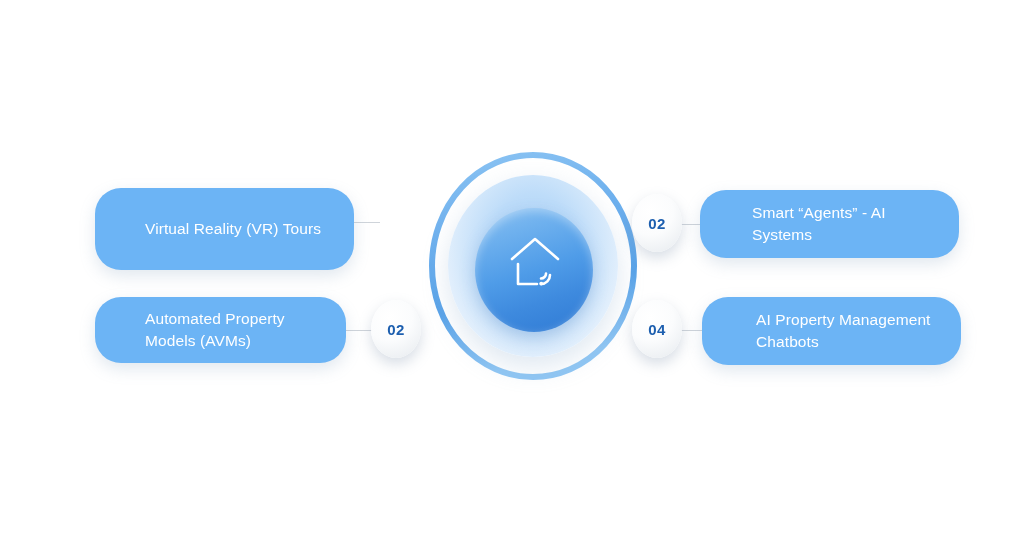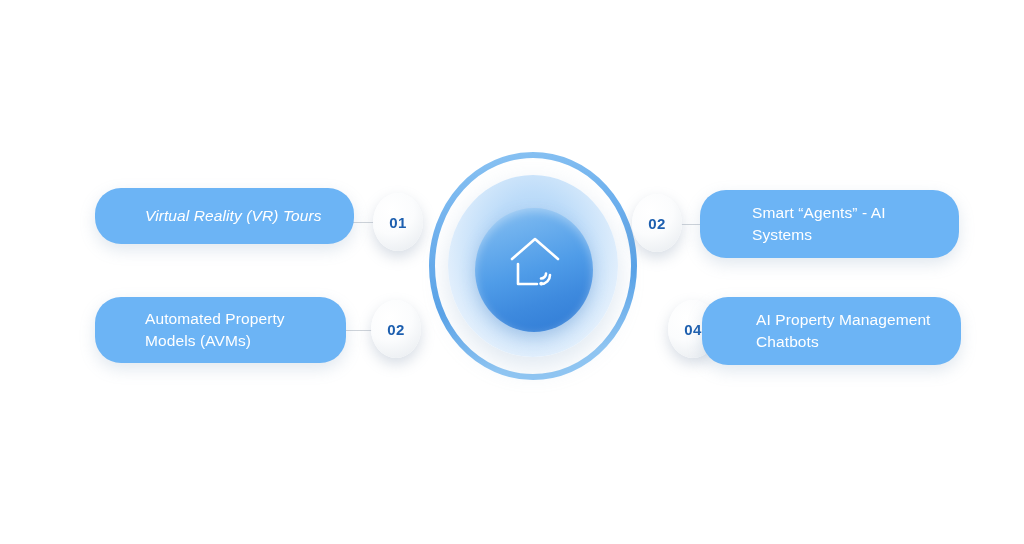--- a/index.html
+++ b/index.html
@@ -32,21 +32,21 @@
     font-size: 15.5px;
     line-height: 1.42;
     letter-spacing: 0.1px;
     display: flex;
     align-items: center;
     box-shadow: 0 6px 16px rgba(120,150,180,0.22);
     padding: 10px 24px;
   }
   .label-box .txt { display: block; width: 100%; }
 
-  .box-01 { left: 95px;  top: 188px; width: 259px; height: 56px; font-style: italic; }
+  .box-01 { left: 95px;  top: 188px; width: 259px; height: 82px; }
   .box-02 { left: 95px;  top: 297px; width: 251px; height: 66px; }
   .box-03 { left: 700px; top: 190px; width: 259px; height: 68px; }
   .box-04 { left: 702px; top: 297px; width: 259px; height: 68px; }
 
   .box-01 .txt { padding-left: 26px; }
   .box-02 .txt { padding-left: 26px; }
   .box-03 .txt { padding-left: 28px; }
   .box-04 .txt { padding-left: 30px; }
 
   
@@ -115,21 +115,21 @@
     align-items: center;
     justify-content: center;
     font-size: 15px;
     font-weight: bold;
     color: #1D5FAF;
     letter-spacing: 0.3px;
   }
   .badge-01 { left: 373px; top: 193px; }
   .badge-02 { left: 371px; top: 300px; }
   .badge-03 { left: 632px; top: 194px; }
-  .badge-04 { left: 668px; top: 300px; }
+  .badge-04 { left: 632px; top: 300px; }
 </style>
 </head>
 <body>
 
 <div id="canvas">
 
   <div class="connector conn-01"></div>
   <div class="connector conn-02"></div>
   <div class="connector conn-03"></div>
   <div class="connector conn-04"></div>
@@ -158,23 +158,20 @@
       </g>
       <g fill="none" stroke="#ffffff" stroke-width="2.6" stroke-linecap="round">
         <path d="M35 50 A9 9 0 0 0 44 41"></path>
         <path d="M35 43 A2.5 2.5 0 0 0 37.5 40.5" style="display:none"></path>
         <path d="M35 44.5 A5 5 0 0 0 40 39.5"></path>
       </g>
       <circle cx="35.2" cy="49.6" r="1.9" fill="#ffffff" stroke="none"></circle>
     </svg>
   </div>
 
-  <div class="badge badge-01">
-    <span>01</span>
-  </div>
   <div class="badge badge-02">
     <span>02</span>
   </div>
   <div class="badge badge-03">
     <span>02</span>
   </div>
   <div class="badge badge-04">
     <span>04</span>
   </div>
 

